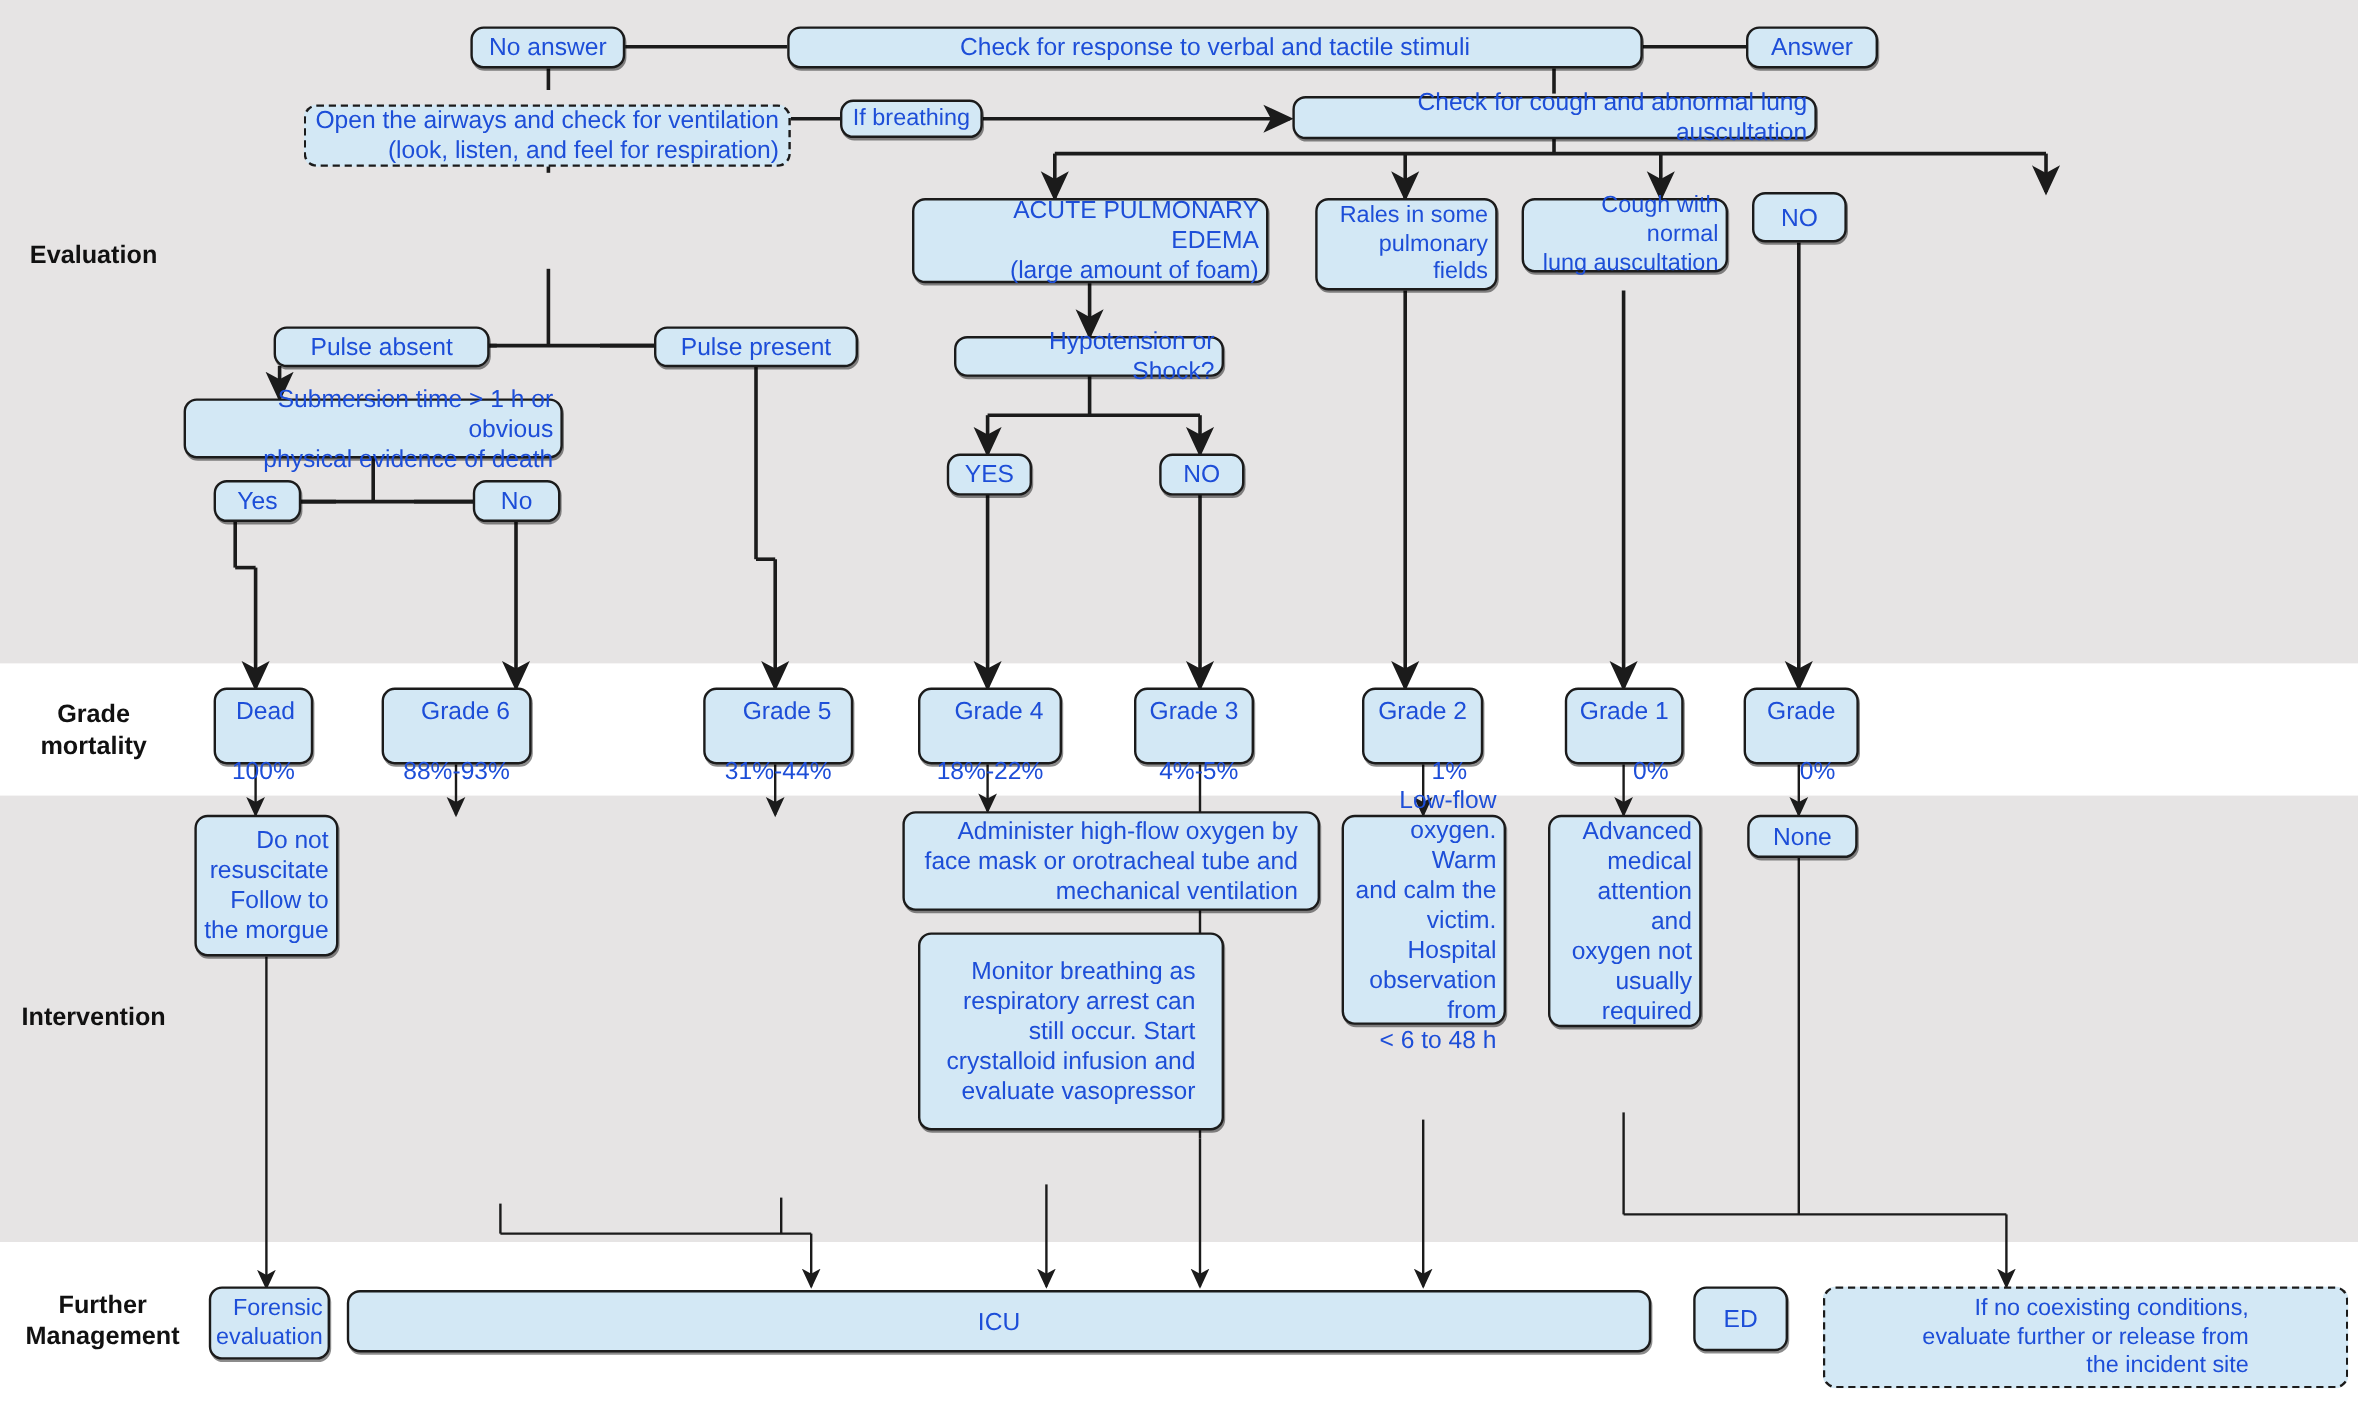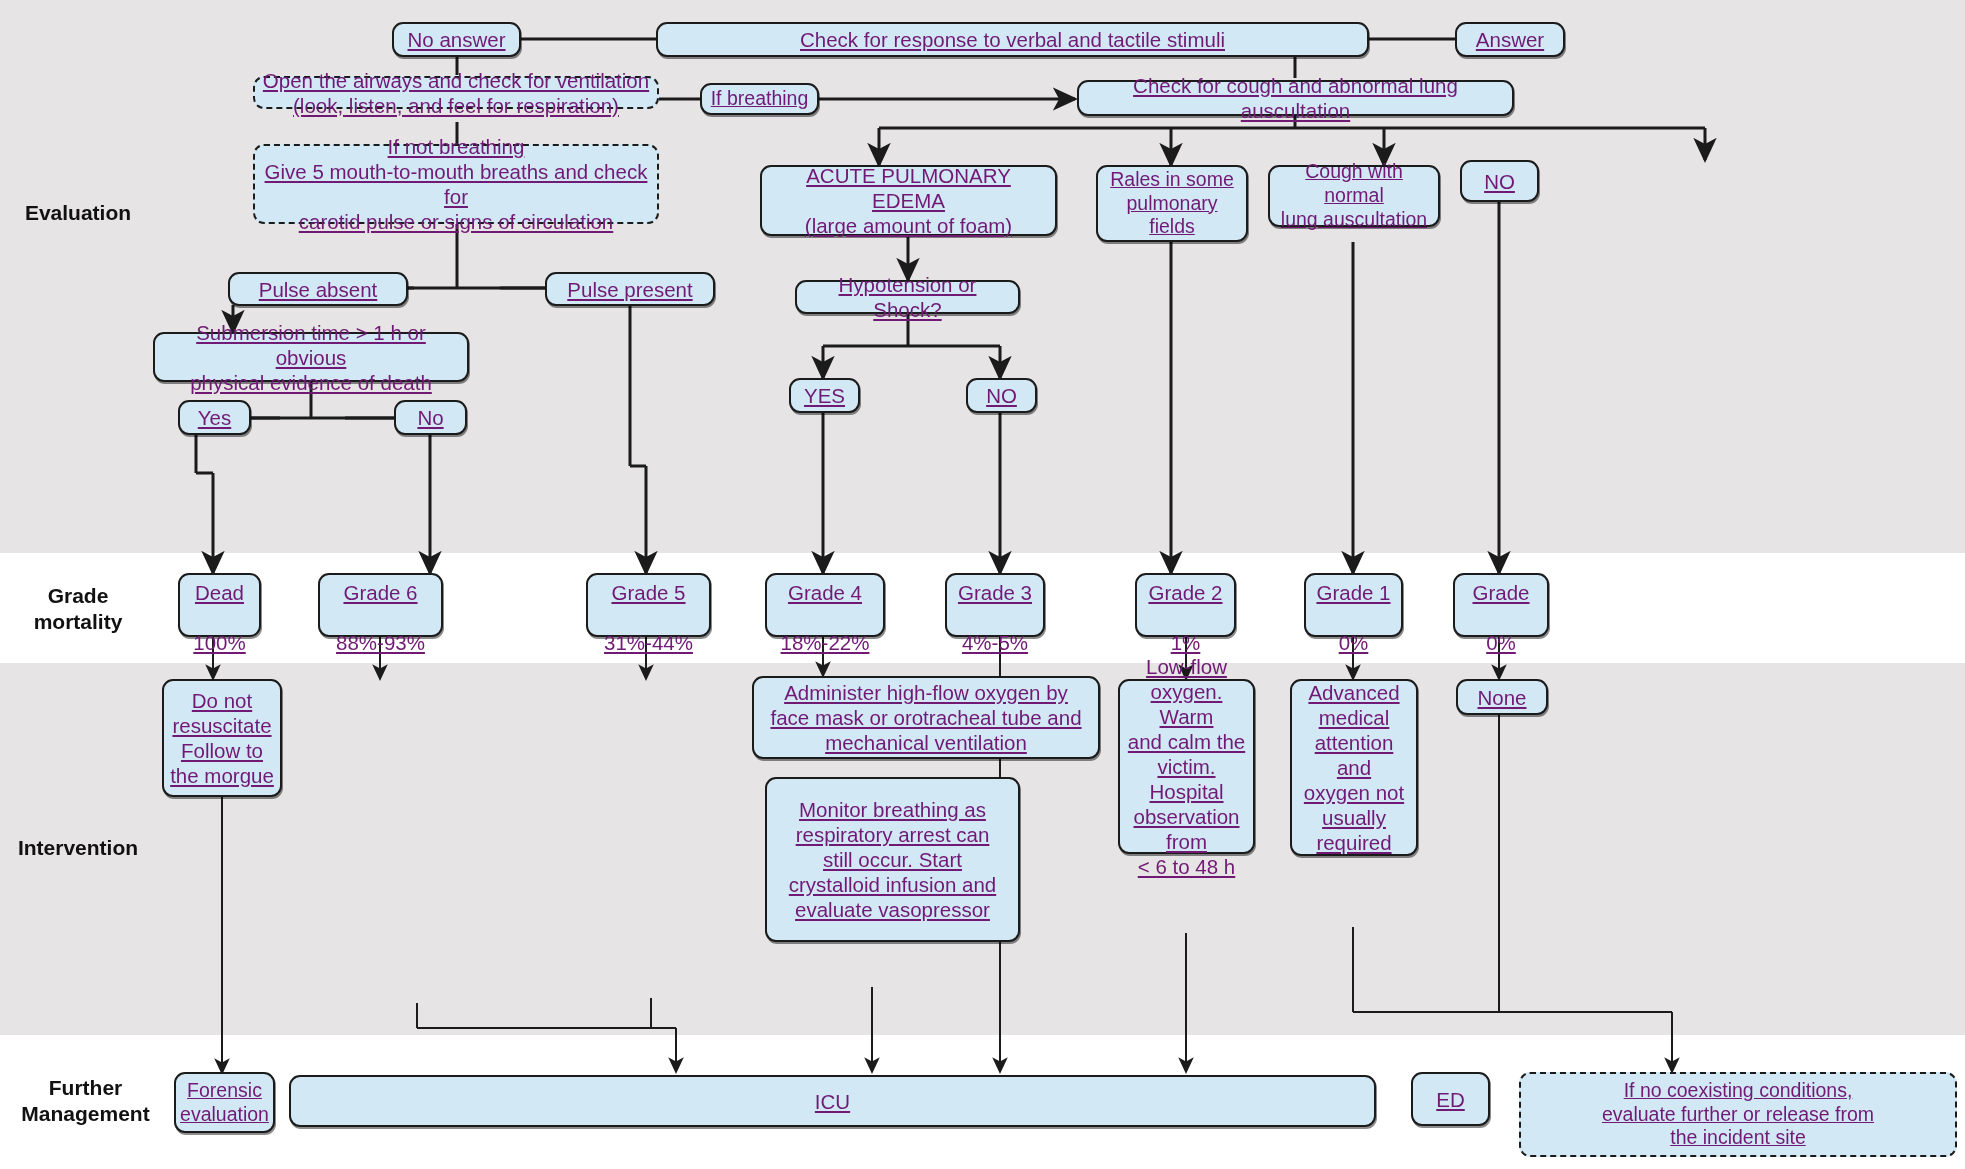--- a/index.html
+++ b/index.html
@@ -40,31 +40,30 @@
     white-space: pre-line;
   }
 
   
   .node {
     position: absolute;
     box-sizing: border-box;
     background: #d3e8f5;
     border: 2.4px solid #1b1b1b;
     border-radius: 11px;
-    color: #701a75;
+    color: #1d4ed8;
     font-size: 20.5px;
     line-height: 1.22;
     display: flex;
     align-items: center;
     justify-content: center;
-    text-align: center;
+    text-align: right;
     padding: 2px 6px;
     white-space: pre-line;
     box-shadow: 1px 2px 0 rgba(0,0,0,0.45);
-    text-decoration: underline;
   }
   .node.dashed {
     border-style: dashed;
     border-width: 2.6px;
     box-shadow: none;
   }
   .node.small { font-size: 19.5px; }
 
   
   #wires {
@@ -191,30 +190,27 @@
       <line x1="1499" y1="714" x2="1499" y2="1012"></line>
     </g>
   </svg>
 
   <div class="node" style="left:392px; top:22px; width:129px; height:35px;">No answer</div>
 
   <div class="node" style="left:656px; top:22px; width:713px; height:35px;">Check for response to verbal and tactile stimuli</div>
 
   <div class="node" style="left:1455px; top:22px; width:110px; height:35px;">Answer</div>
 
-  <div class="node dashed" style="left:253px; top:76px; width:406px; height:33px;">Open the airways and check for ventilation
+  <div class="node dashed" style="left:253px; top:87px; width:406px; height:52px;">Open the airways and check for ventilation
 (look, listen, and feel for respiration)</div>
 
   <div class="node small" style="left:700px; top:83px; width:119px; height:32px;">If breathing</div>
 
   <div class="node" style="left:1077px; top:80px; width:437px; height:36px;">Check for cough and abnormal lung auscultation</div>
 
-  <div class="node dashed" style="left:253px; top:144px; width:406px; height:80px;">If not breathing
-Give 5 mouth-to-mouth breaths and check for
-carotid pulse or signs of circulation</div>
 
   <div class="node" style="left:760px; top:165px; width:297px; height:71px;">ACUTE PULMONARY EDEMA
 (large amount of foam)</div>
 
   <div class="node small" style="left:1096px; top:165px; width:152px; height:77px;">Rales in some
 pulmonary fields</div>
 
   <div class="node small" style="left:1268px; top:165px; width:172px; height:62px;">Cough with normal
 lung auscultation</div>
 

